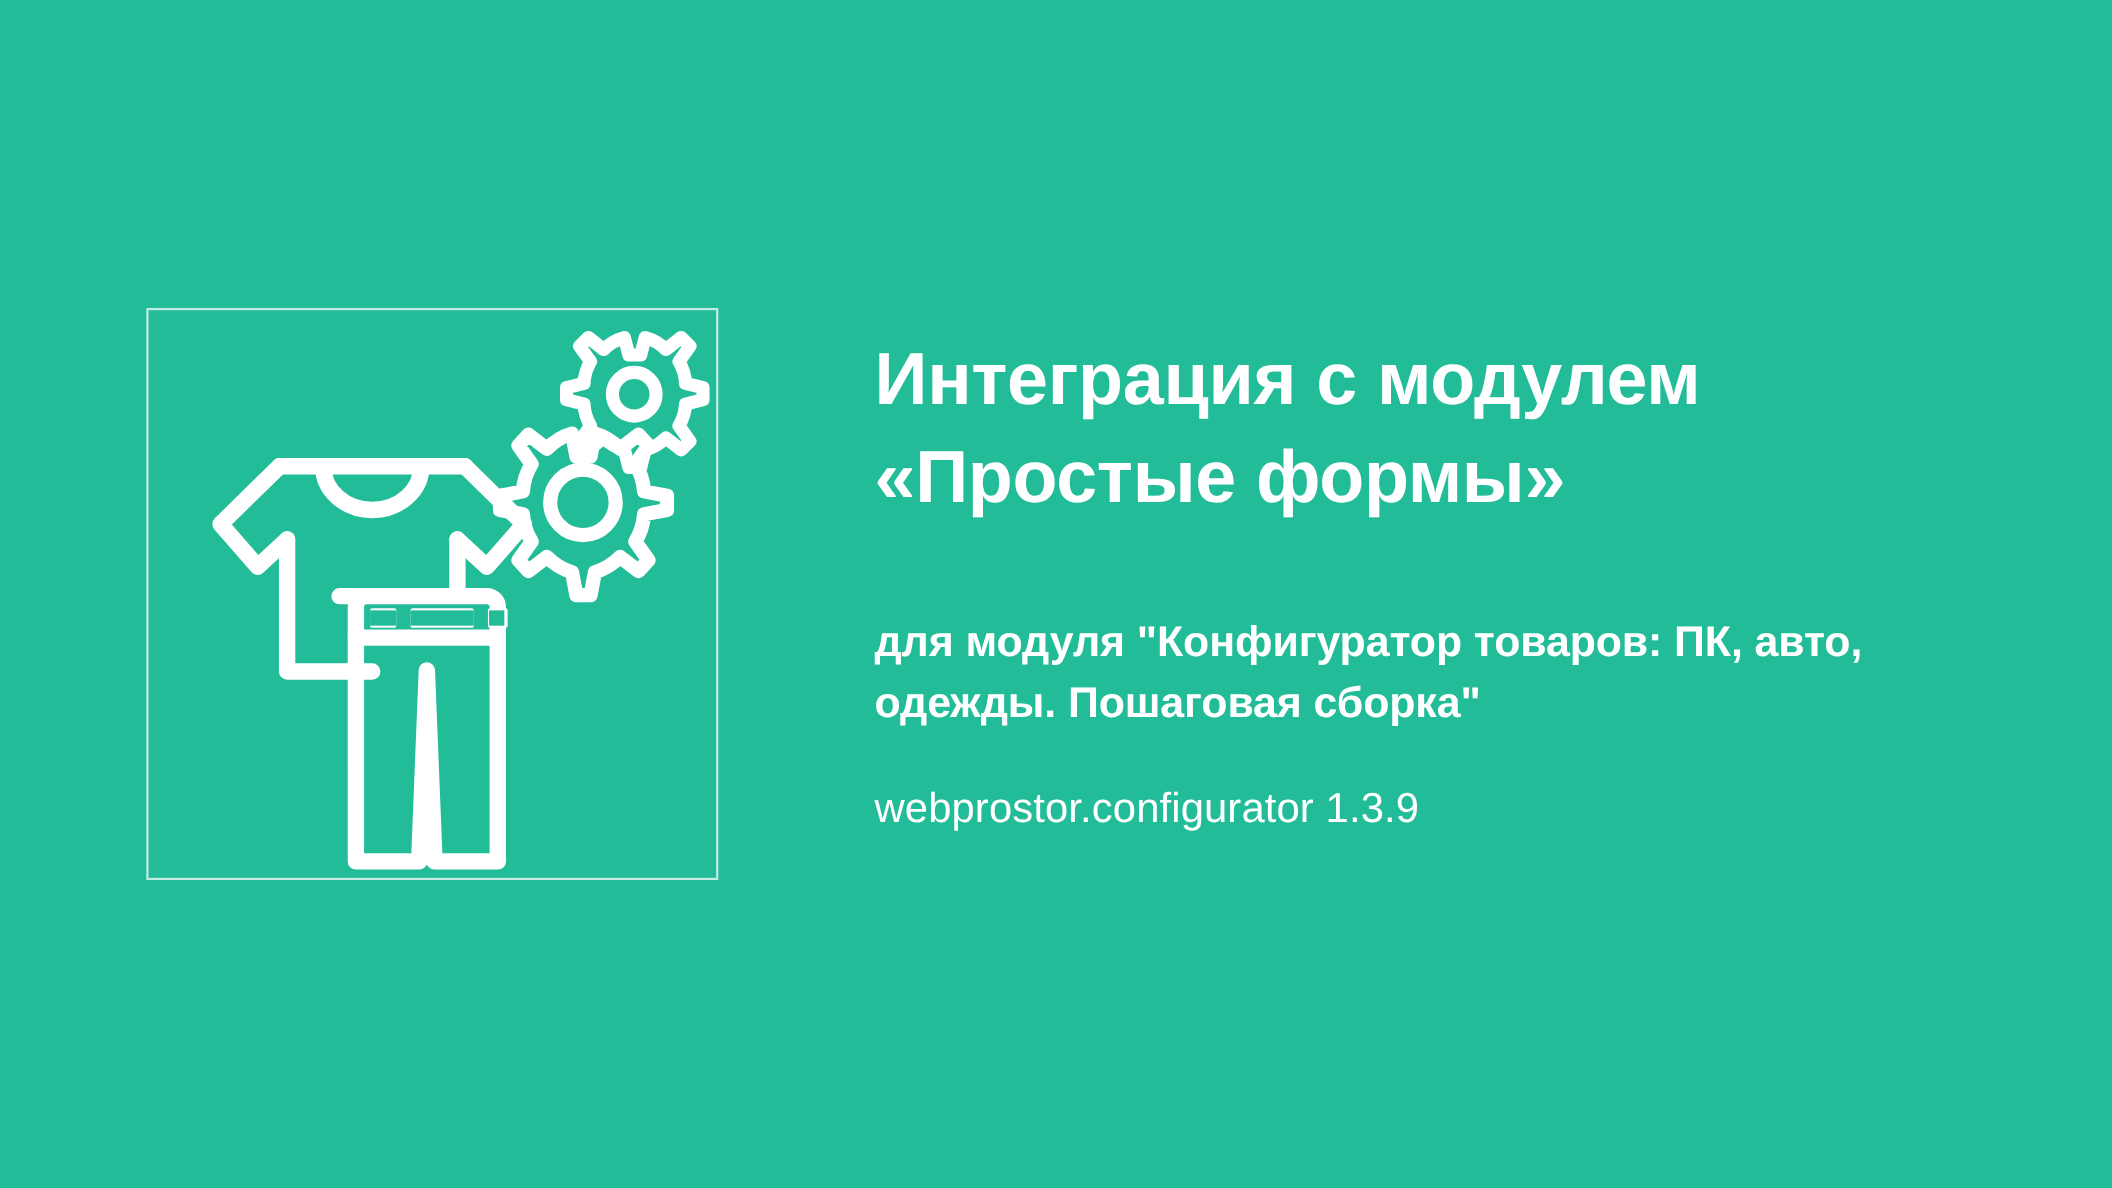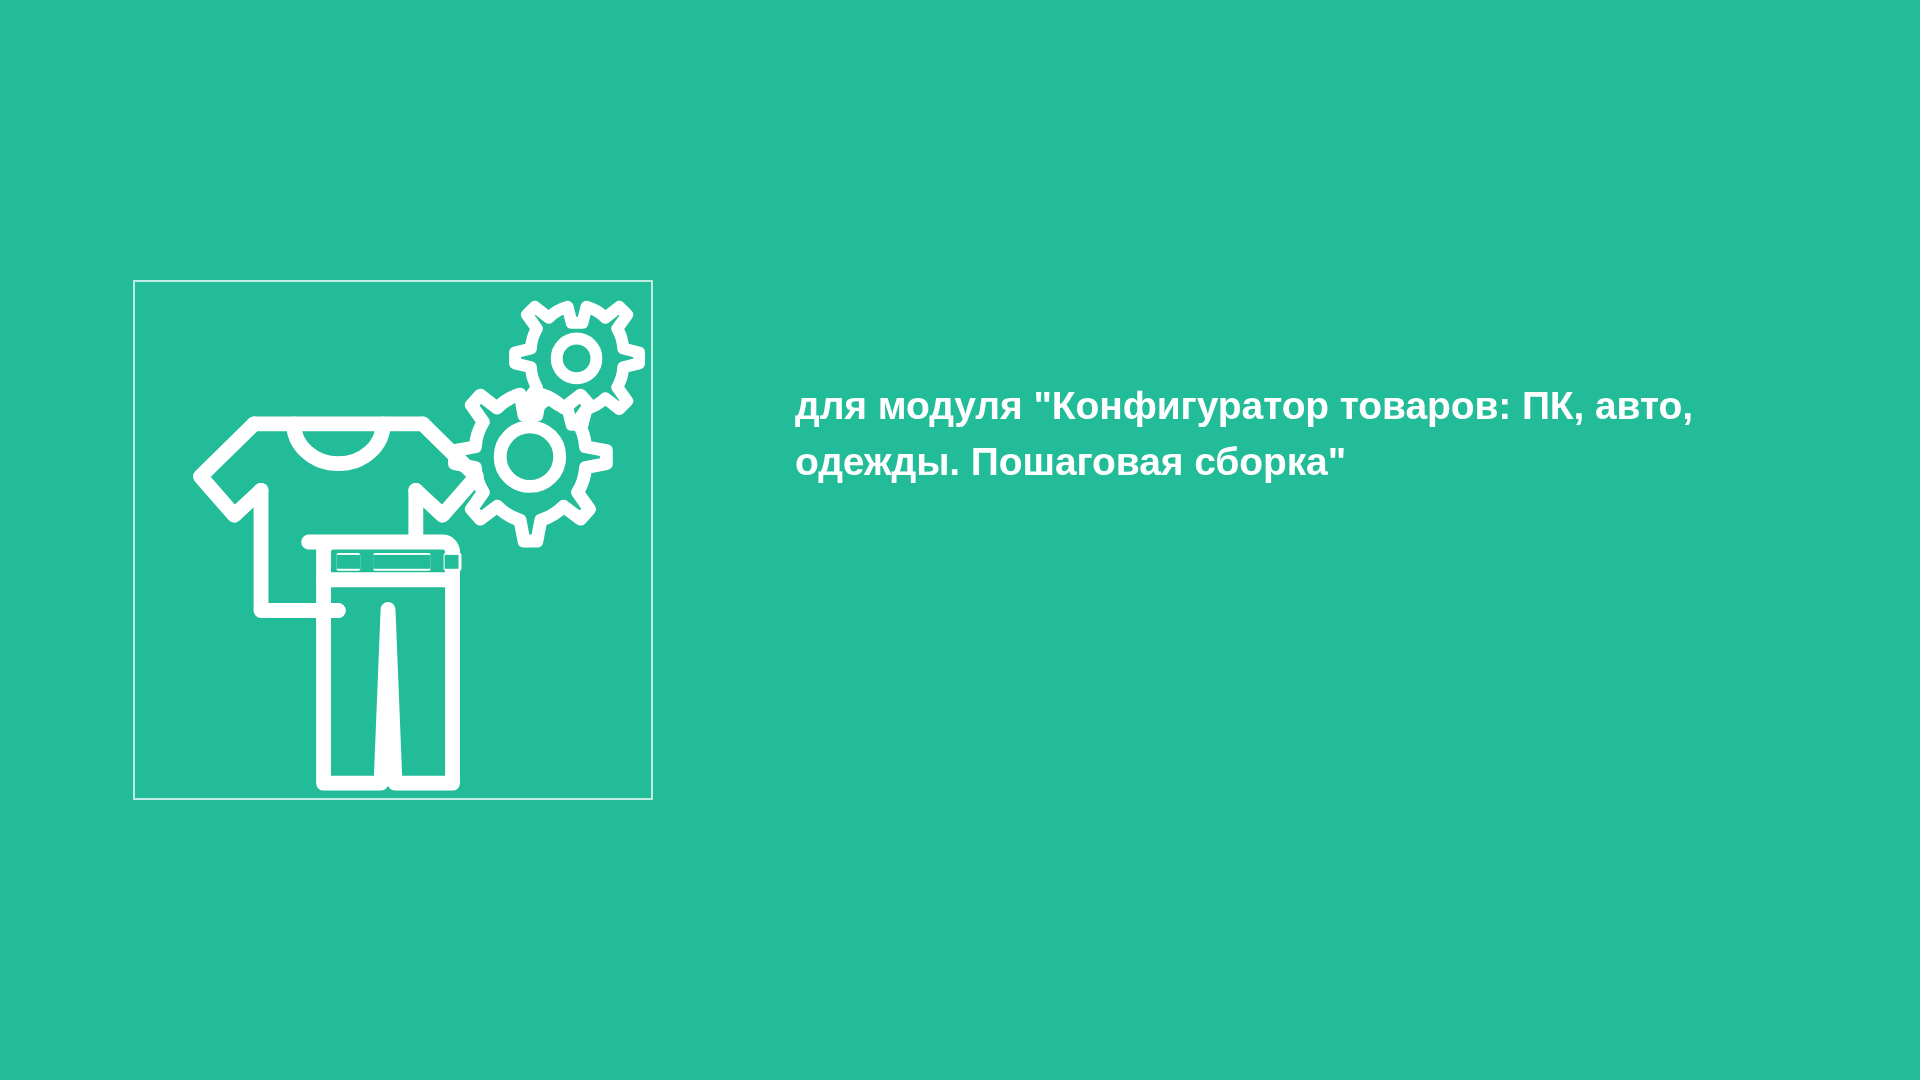--- a/index.html
+++ b/index.html
@@ -120,17 +120,20 @@
       </g>
 
       <g stroke-width="12">
         <path d="M440 41 L451 41 L455 25 A43 43 0 0 1 474 36 L488 25 L496 33 L486 47 A43 43 0 0 1 492 67 L508 71 L508 82 L492 86 A43 43 0 0 1 486 106 L496 120 L488 128 L474 117 A43 43 0 0 1 455 128 L451 144 L440 144 L436 128 A43 43 0 0 1 417 117 L403 128 L395 120 L405 106 A43 43 0 0 1 399 86 L383 82 L383 71 L399 67 A43 43 0 0 1 405 47 L395 33 L403 25 L417 36 A43 43 0 0 1 436 25 Z"></path>
         <circle cx="445" cy="77" r="20"></circle>
       </g>
     </svg>
   </div>
 
   <div class="text-col">
+    <h1 class="title">Интеграция с модулем
+«Простые формы»</h1>
     <p class="subtitle">для модуля "Конфигуратор товаров: ПК, авто,
 одежды. Пошаговая сборка"</p>
+    <p class="version">webprostor.configurator 1.3.9</p>
   </div>
 
 </div>
 
 </body></html>

